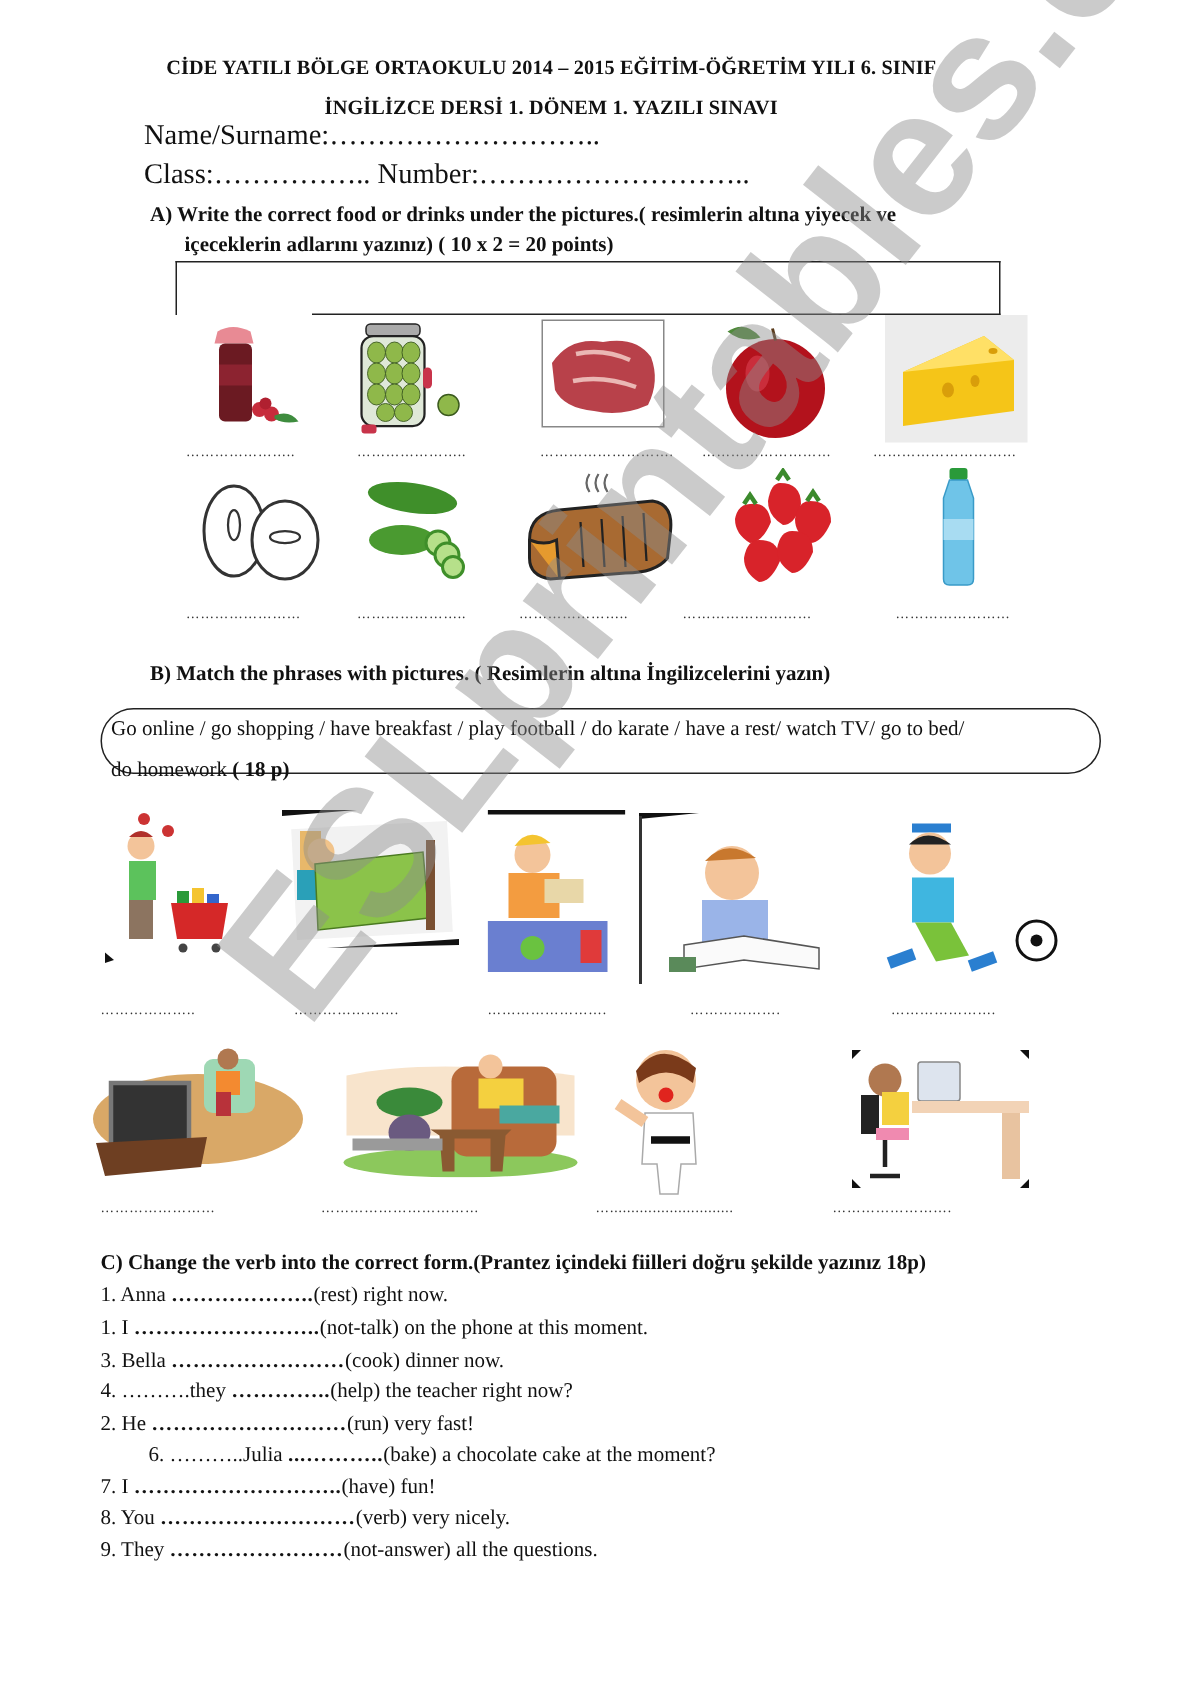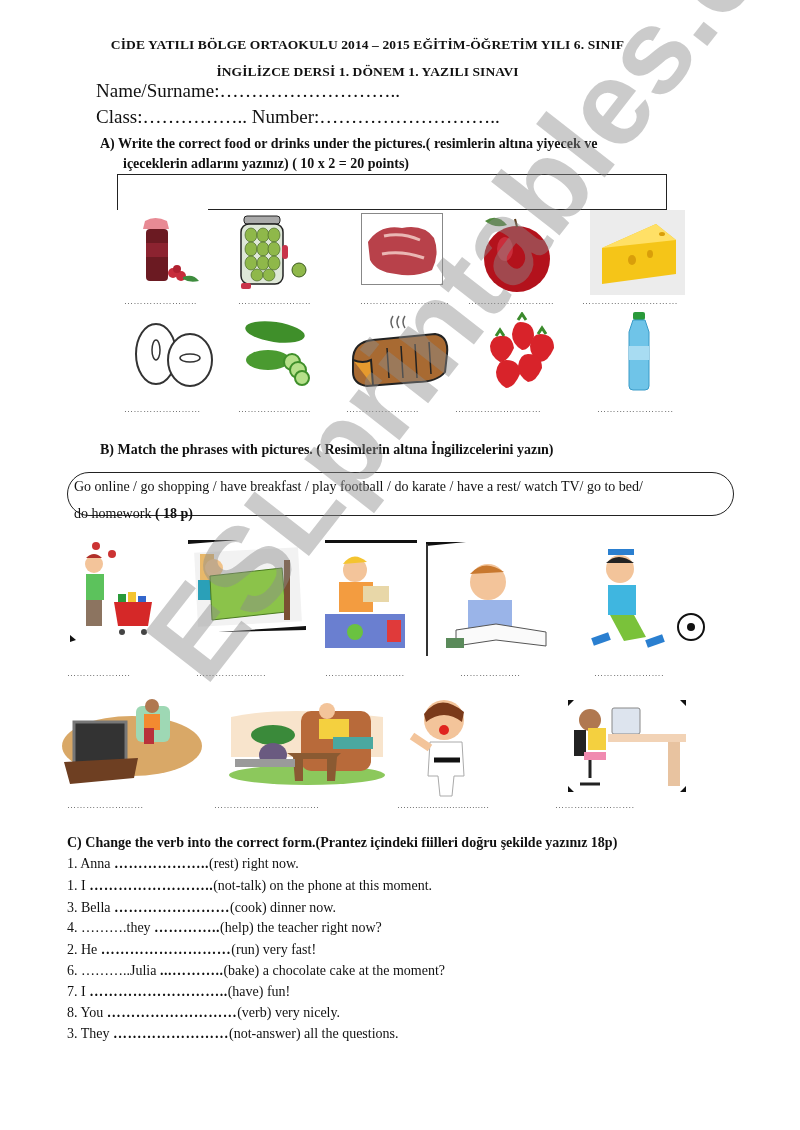--- a/index.html
+++ b/index.html
@@ -276,18 +276,18 @@
 <div class="abs dots" style="left:397px; top:800px;">….............................</div>
 <div class="abs dots" style="left:555px; top:800px;">…………………….</div>
 
 <div class="abs q-head" style="left:67px; top:833px;">C) Change the verb into the correct form.(Prantez içindeki fiilleri doğru şekilde yazınız 18p)</div>
 
 <div class="c-item" style="top:856px;text-align:right;"><span>1. Anna </span><b>………………..</b><span>(rest) right now.</span></div>
 <div class="c-item" style="top:878px;"><span>1. I </span><b>……………………..</b><span>(not-talk) on the phone at this moment.</span></div>
 <div class="c-item" style="top:900px;"><span>3. Bella </span><b>……………………</b><span>(cook) dinner now.</span></div>
 <div class="c-item" style="top:920px;"><span>4. ……….they </span><b>…………..</b><span>(help) the teacher right now?</span></div>
 <div class="c-item" style="top:942px;"><span>2. He </span><b>………………………</b><span>(run) very fast!</span></div>
-<div class="c-item" style="top:963px;"><span>6. ………..Julia </span><b>...………..</b><span>(bake) a chocolate cake at the moment?</span></div>
+<div class="c-item" style="top:963px;margin-left:32px;"><span>6. ………..Julia </span><b>...………..</b><span>(bake) a chocolate cake at the moment?</span></div>
 <div class="c-item" style="top:984px;"><span>7. I </span><b>………………………..</b><span>(have) fun!</span></div>
 <div class="c-item" style="top:1005px;"><span>8. You </span><b>………………………</b><span>(verb) very nicely.</span></div>
-<div class="c-item" style="top:1026px;"><span>3. They </span><b>……………………</b><span>(not-answer) all the questions.</span></div>
+<div class="c-item" style="top:1026px;"><span>9. They </span><b>……………………</b><span>(not-answer) all the questions.</span></div>
 
 <div class="watermark" style="left:118px; top:620px; transform: rotate(-52deg);">ESLprintables.com</div>
 
 </body></html>

